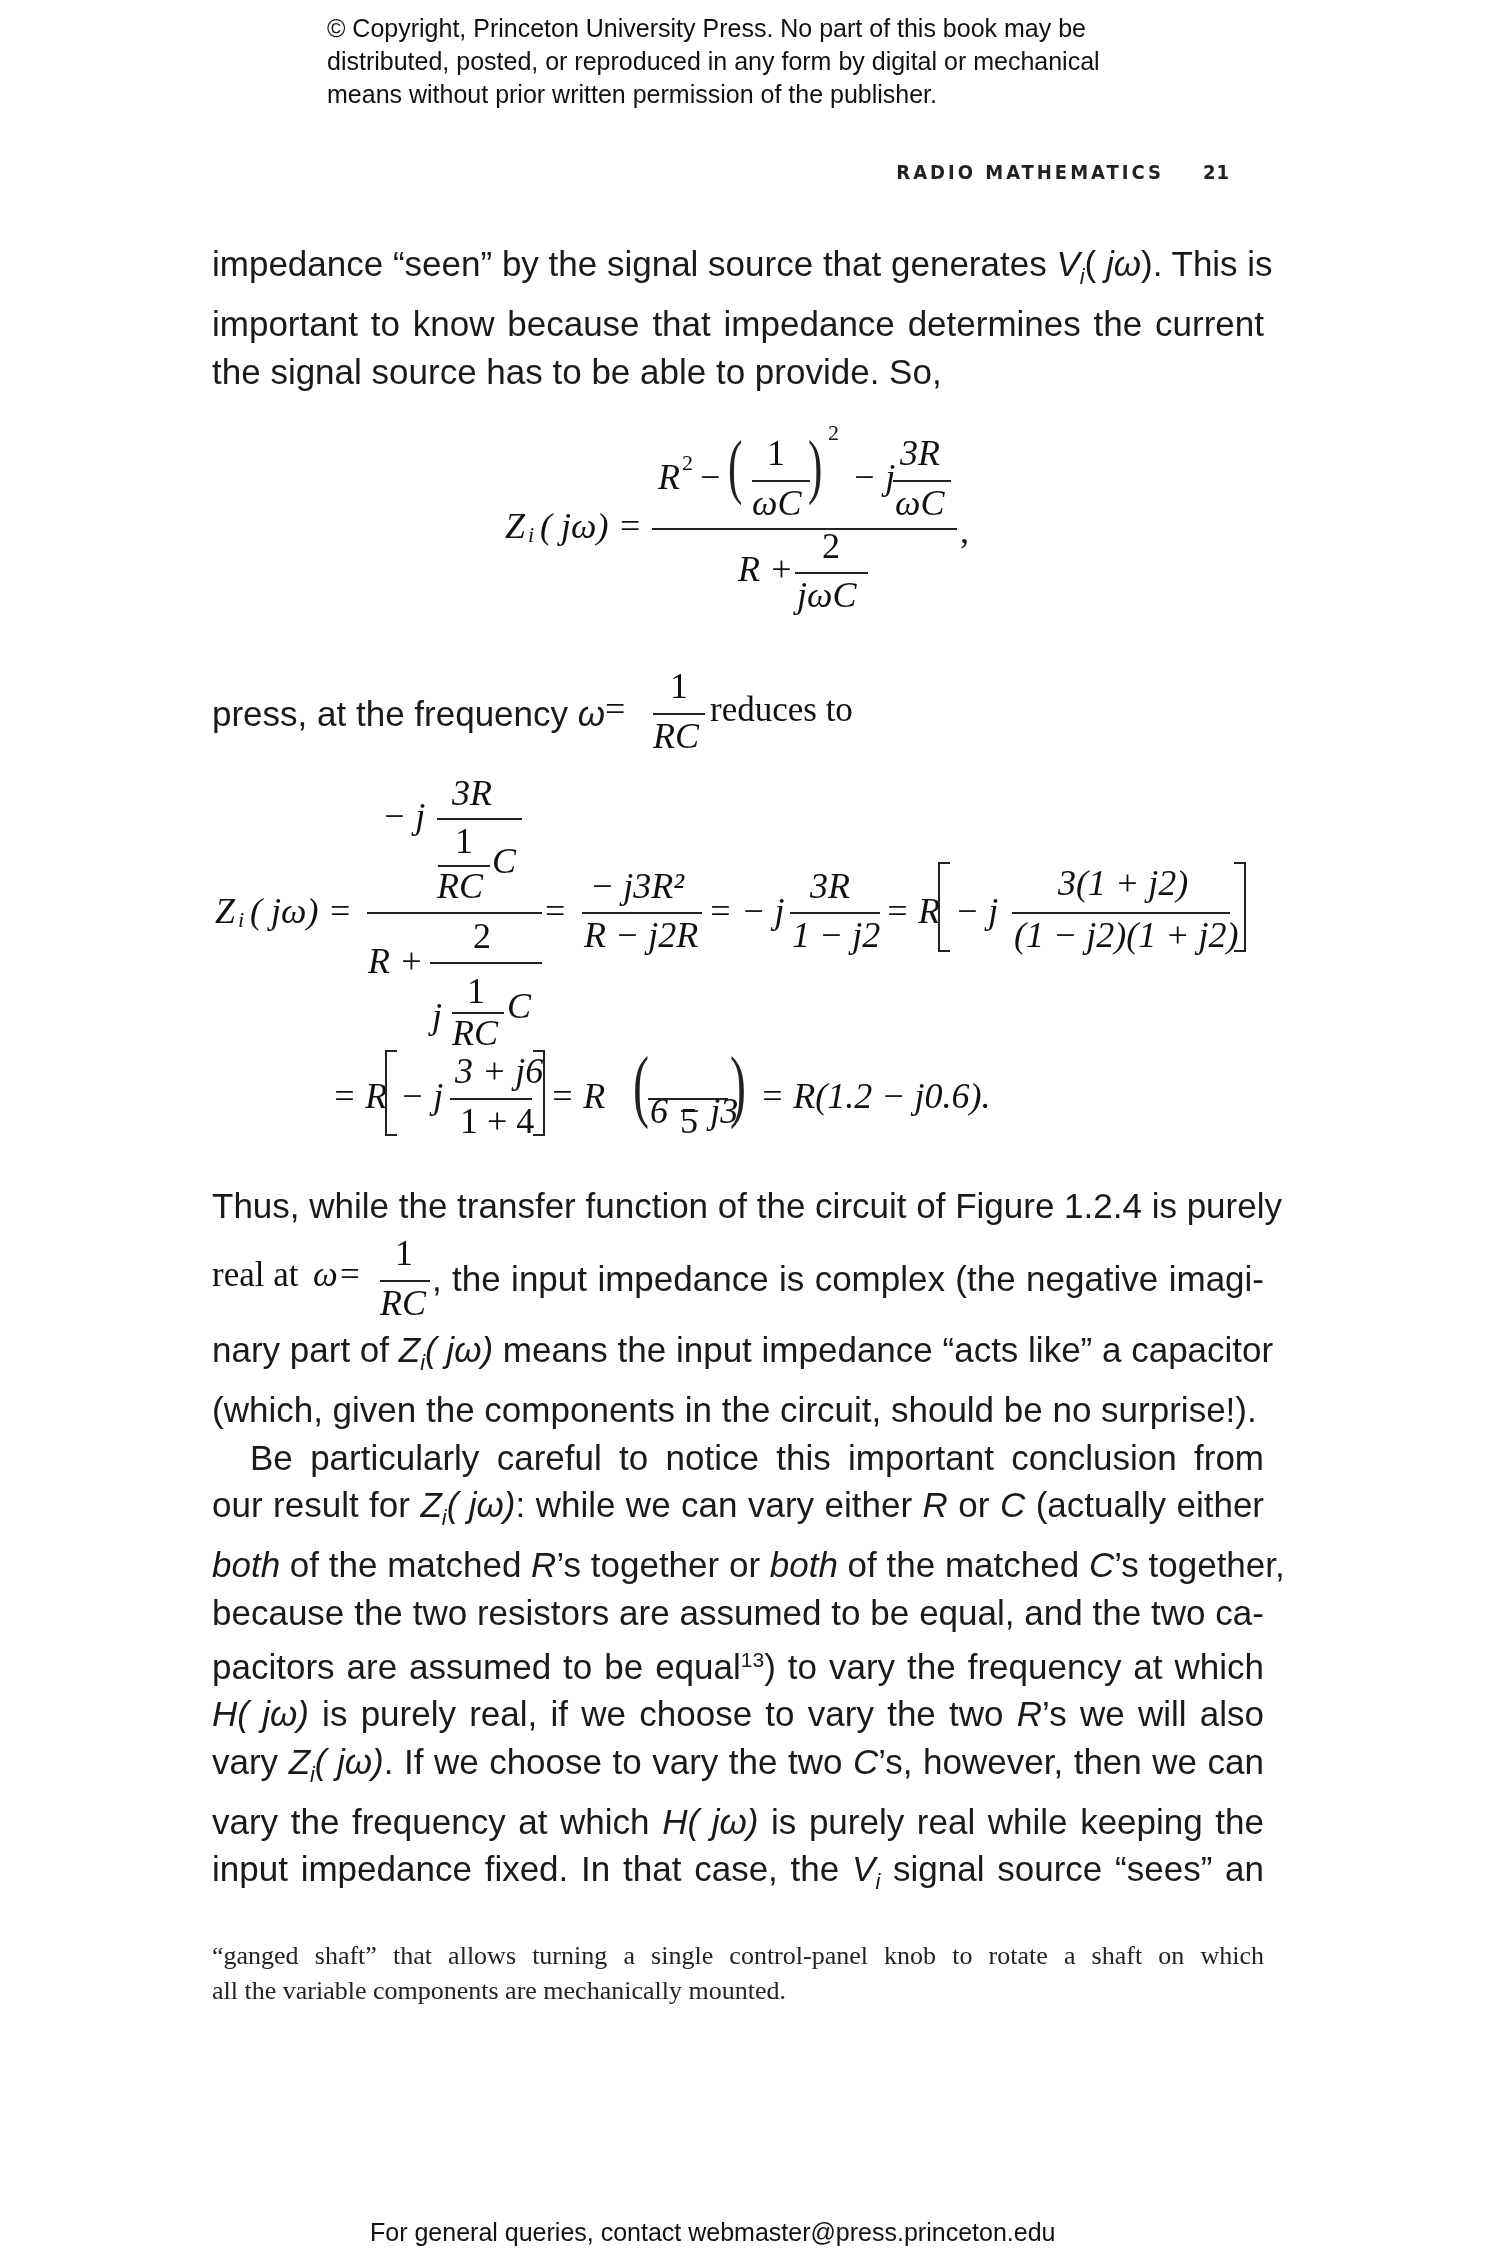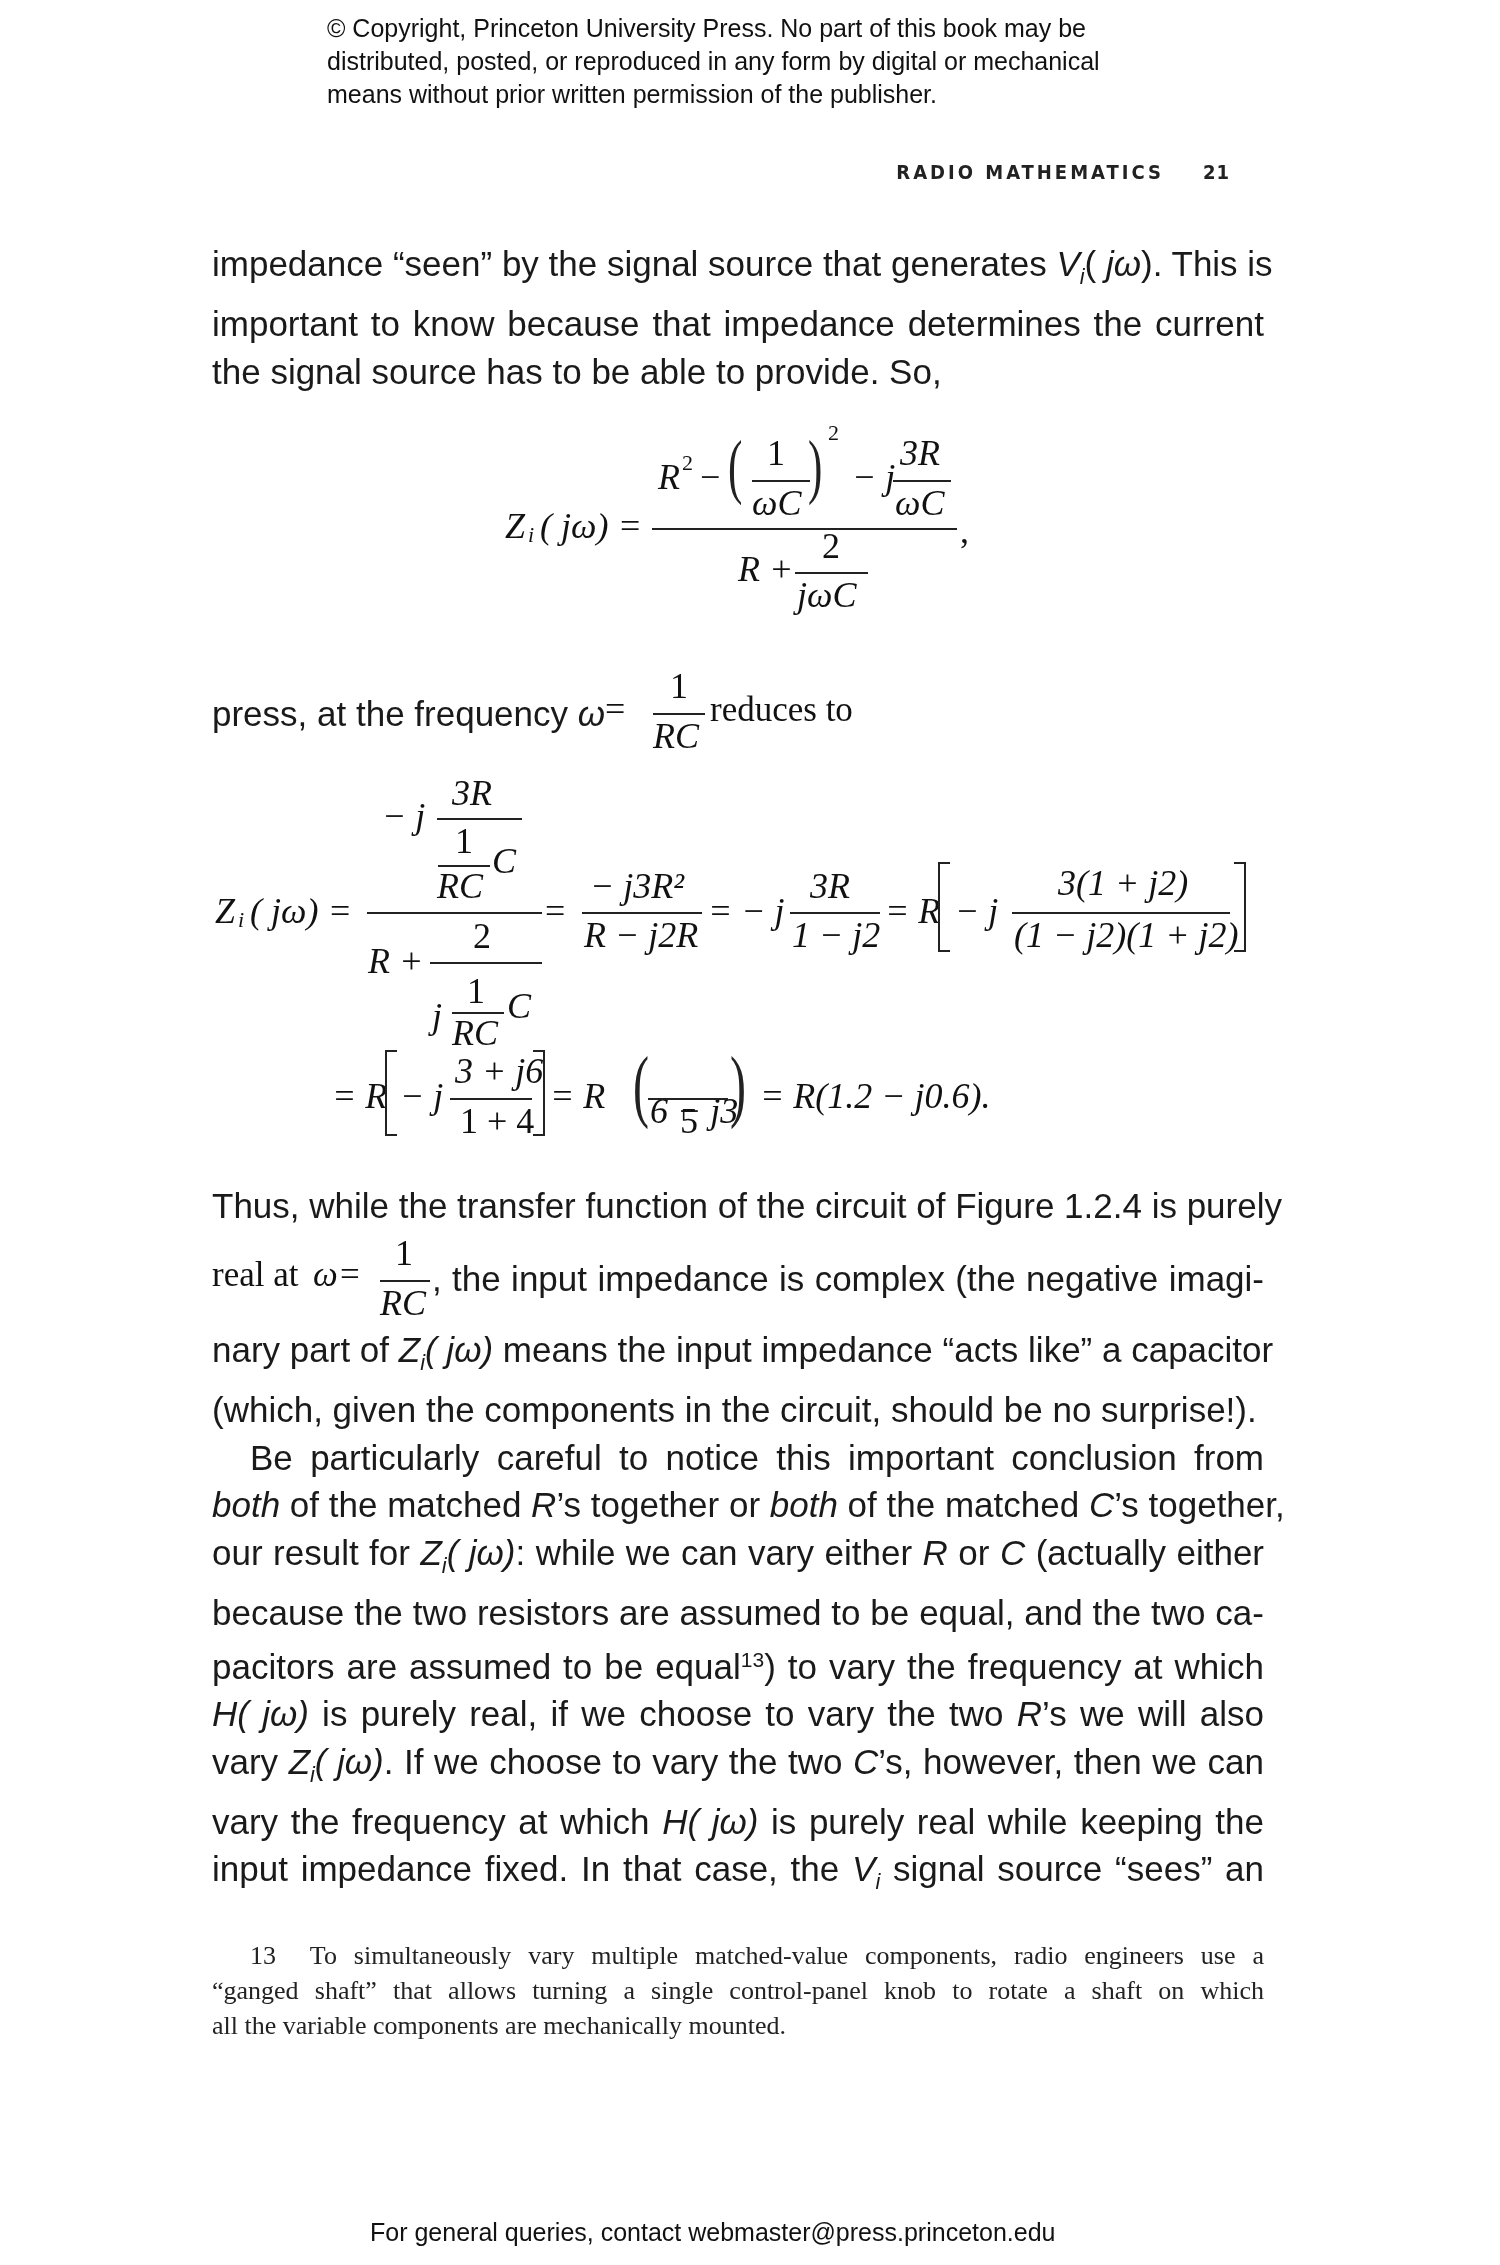--- a/index.html
+++ b/index.html
@@ -152,29 +152,28 @@
   <span class="abs it" style="left:380px; top:1282px;">RC</span>
 </div>
 <div class="para" style="top:1255px; left:432px; width:832px;">
   <span class="ln">, the input impedance is complex (the negative imagi-</span>
 </div>
 <div class="para" style="top:1326px;">
   <span class="ln"><span>nary part of </span><span class="it">Z</span><span class="sub">i</span><span class="it">( jω)</span><span> means the input impedance “acts like” a capacitor</span></span>
   <span class="ln last">(which, given the components in the circuit, should be no surprise!).</span>
 
   <span class="ln" style="text-indent:38px;">Be particularly careful to notice this important conclusion from</span>
+  <span class="ln"><span>our result for </span><span class="it">Z</span><span class="sub">i</span><span class="it">( jω)</span><span>: while we can vary either </span><span class="it">R</span><span> or </span><span class="it">C</span><span> (actually either</span></span>
   <span class="ln"><span class="it">both</span><span> of the matched </span><span class="it">R</span><span>’s together or </span><span class="it">both</span><span> of the matched </span><span class="it">C</span><span>’s together,</span></span>
-  <span class="ln"><span>our result for </span><span class="it">Z</span><span class="sub">i</span><span class="it">( jω)</span><span>: while we can vary either </span><span class="it">R</span><span> or </span><span class="it">C</span><span> (actually either</span></span>
   <span class="ln">because the two resistors are assumed to be equal, and the two ca-</span>
   <span class="ln"><span>pacitors are assumed to be equal</span><span class="sup">13</span><span>) to vary the frequency at which</span></span>
   <span class="ln"><span class="it">H( jω)</span><span> is purely real, if we choose to vary the two </span><span class="it">R</span><span>’s we will also</span></span>
   <span class="ln"><span>vary </span><span class="it">Z</span><span class="sub">i</span><span class="it">( jω)</span><span>. If we choose to vary the two </span><span class="it">C</span><span>’s, however, then we can</span></span>
   <span class="ln"><span>vary the frequency at which </span><span class="it">H( jω)</span><span> is purely real while keeping the</span></span>
   <span class="ln"><span>input impedance fixed. In that case, the </span><span class="it">V</span><span class="sub">i</span><span> signal source “sees” an</span></span>
 </div>
 
 <div class="footnote" style="top:1938px;">
-  <span class="ln" style="padding-left:38px;"><span>13</span>&nbsp;&nbsp;<span>To simultaneously vary multiple matched-value components, radio engineers use a</span></span>
   <span class="ln">“ganged shaft” that allows turning a single control-panel knob to rotate a shaft on which</span>
   <span class="ln last">all the variable components are mechanically mounted.</span>
 </div>
 
 <div class="contact">For general queries, contact webmaster@press.princeton.edu</div>
 
 </body></html>

